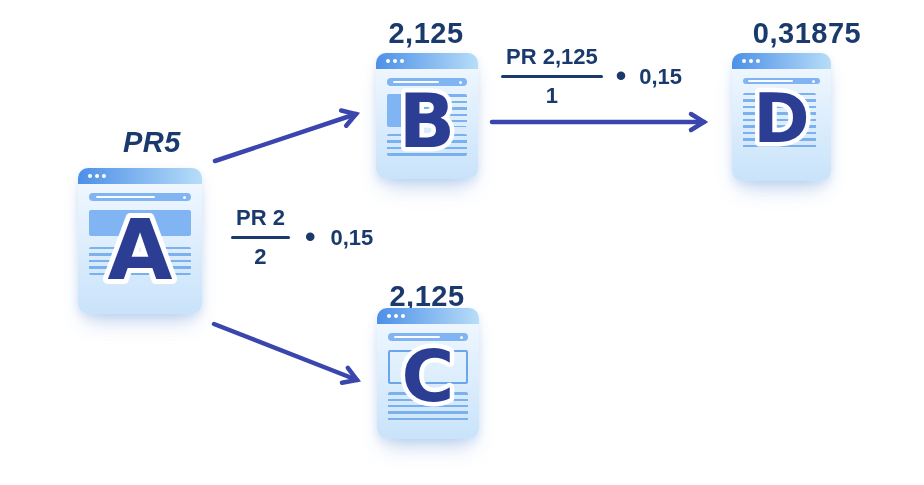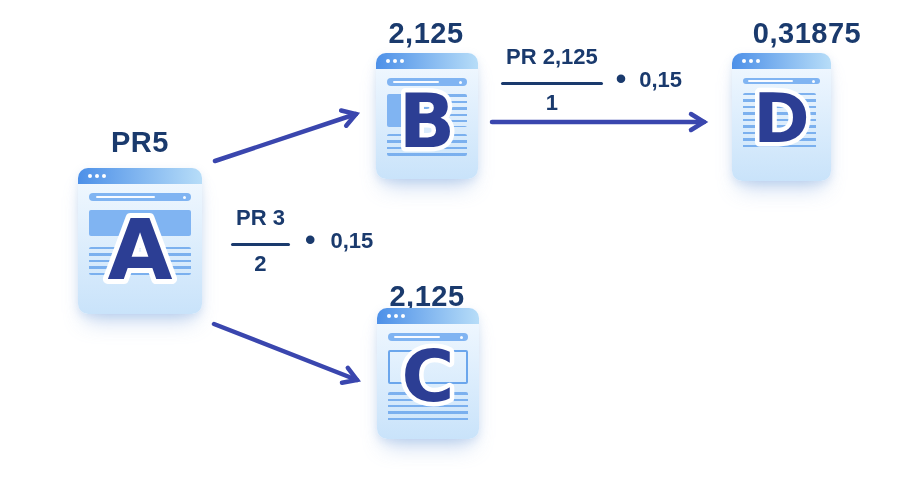--- a/index.html
+++ b/index.html
@@ -71,33 +71,33 @@
   }
   .t-a{font-size:84px;stroke-width:10px;}
   .t-b{font-size:74px;stroke-width:9px;}
   .t-c{font-size:72px;stroke-width:9px;}
   .t-d{font-size:68px;stroke-width:9px;}
   
   .node-label{
     position:absolute;width:140px;text-align:center;white-space:nowrap;
     color:var(--text-navy);font-weight:bold;font-size:29px;letter-spacing:.5px;
   }
-  .label-a{left:70px;top:126px;}
+  .label-a{left:82px;top:126px;font-style:italic;}
   .label-b{left:356px;top:17px;}
   .label-c{left:357px;top:280px;}
   .label-d{left:737px;top:17px;}
   
   .formula{
     position:absolute;display:flex;align-items:center;
     color:var(--text-navy);font-weight:bold;font-size:22px;
   }
   .formula-ac{left:231px;top:205px;gap:15px;}
   .formula-bd{left:501px;top:44px;gap:13px;}
   .fraction{display:flex;flex-direction:column;align-items:center;}
-  .numerator{padding:0 5px 12px 5px;white-space:nowrap;}
+  .numerator{padding:0 5px 5px 5px;white-space:nowrap;}
   .frac-line{height:3px;background:var(--text-navy);border-radius:2px;align-self:stretch;}
   .denominator{padding-top:5px;}
   .op-dot{font-size:30px;line-height:1;transform:translateY(-1px);}
   .damping{white-space:nowrap;}
 </style>
 </head>
 <body>
 
 <div class="canvas">
 
@@ -170,21 +170,21 @@
       <div class="pill pill-d"></div>
       <div class="lines lines-d"></div>
     </div>
     <svg class="letter-svg" viewBox="0 0 99 128">
       <text class="t-d" x="50%" y="51%">D</text>
     </svg>
   </div>
 
   <div class="formula formula-ac">
     <div class="fraction">
-      <div class="numerator">PR 3</div>
+      <div class="numerator">PR 2</div>
       <div class="frac-line"></div>
       <div class="denominator">2</div>
     </div>
     <div class="op-dot">•</div>
     <div class="damping">0,15</div>
   </div>
 
   <div class="formula formula-bd">
     <div class="fraction">
       <div class="numerator">PR 2,125</div>

